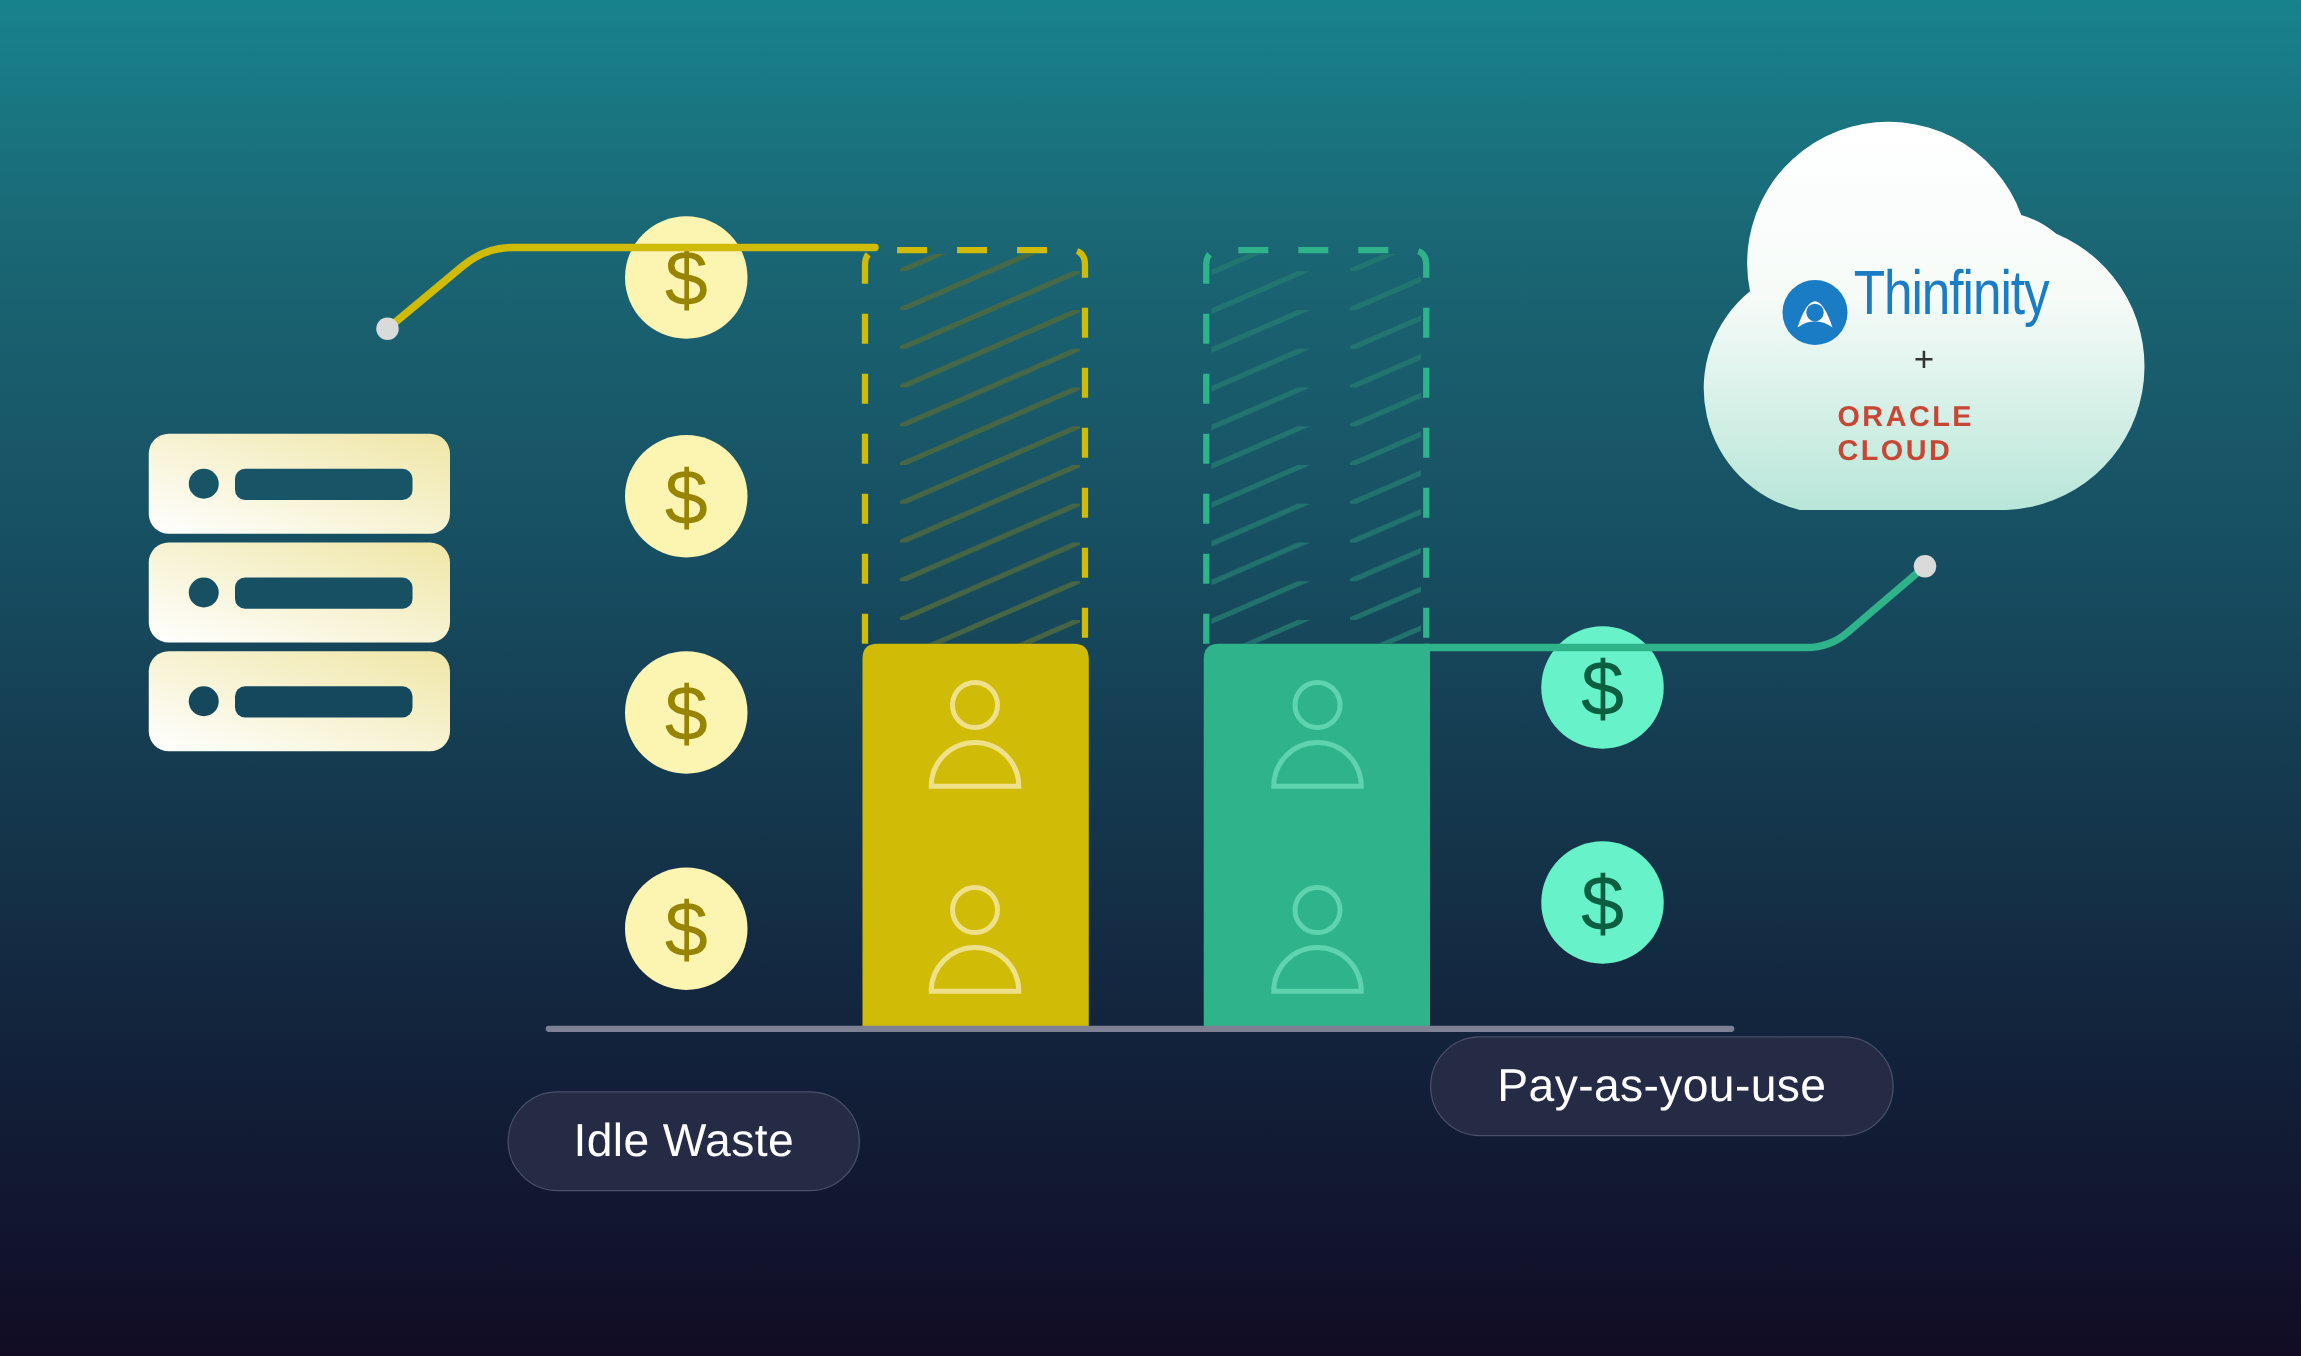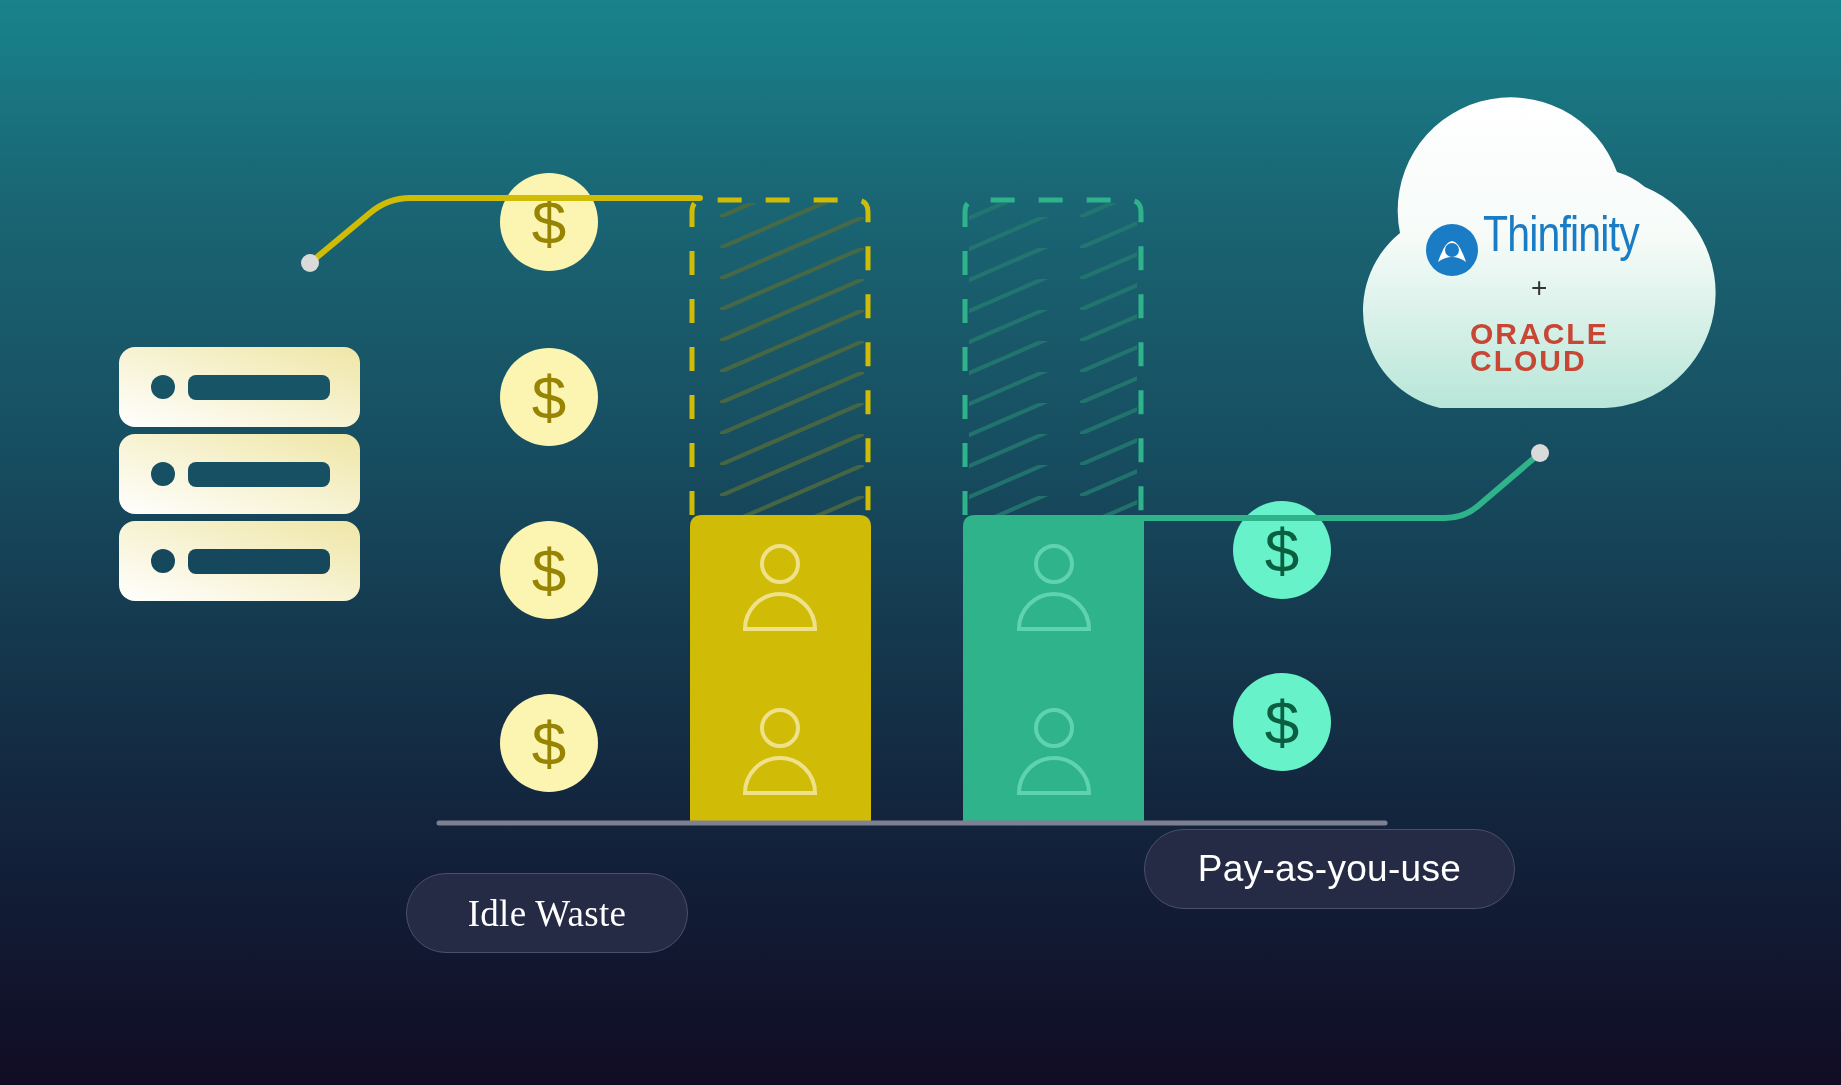--- a/index.html
+++ b/index.html
@@ -11,21 +11,21 @@
   svg.stage { position: absolute; left: 0; top: 0; }
   .pill {
     position: absolute; height: 80px; border-radius: 40px;
     background: #262b45; border: 1.5px solid #4a5068;
     color: #ffffff; font-size: 37px; display: flex; align-items: center; justify-content: center;
     box-sizing: border-box; letter-spacing: 0.3px;
   }
   .cloud-text { position: absolute; font-family: "Liberation Sans", sans-serif; }
   .thin-word { color: #1a7cc4; font-size: 50px; font-family: "Liberation Sans Narrow", "Liberation Sans", sans-serif; letter-spacing: -1px; transform: scaleX(0.82); transform-origin: left center; }
   .plus { color: #333; font-size: 28px; font-weight: 300; }
-  .oracle { color: #c74634; font-size: 30px; font-weight: 700; line-height: 27px; letter-spacing: 2px; text-align: left; }
+  .oracle { color: #c74634; font-size: 23px; font-weight: 700; line-height: 27px; letter-spacing: 2px; text-align: left; }
 </style>
 </head>
 <body>
 
 <svg class="stage" width="1841" height="1085" viewBox="0 0 1841 1085">
   <defs>
     <linearGradient id="serverGrad" x1="0" y1="1" x2="1" y2="0">
       <stop offset="0" stop-color="#ffffff"></stop>
       <stop offset="1" stop-color="#efe6a6"></stop>
     </linearGradient>
@@ -151,14 +151,14 @@
 
 <div class="cloud-text" style="left:1483px; top:204px; height:60px; line-height:60px;">
   <span class="thin-word" style="display:inline-block;">Thinfinity</span>
 </div>
 <div class="cloud-text plus" style="left:1531px; top:272px;">+</div>
 <div class="cloud-text oracle" style="left:1470px; top:320px;">
   <div>ORACLE</div>
   <div>CLOUD</div>
 </div>
 
-<div class="pill" style="left:406px; top:873px; width:282px;font-family:Liberation Serif, serif;">Idle Waste</div>
+<div class="pill" style="left:406px; top:873px; width:282px;">Idle Waste</div>
 <div class="pill" style="left:1144px; top:829px; width:371px;">Pay-as-you-use</div>
 
 </body></html>

